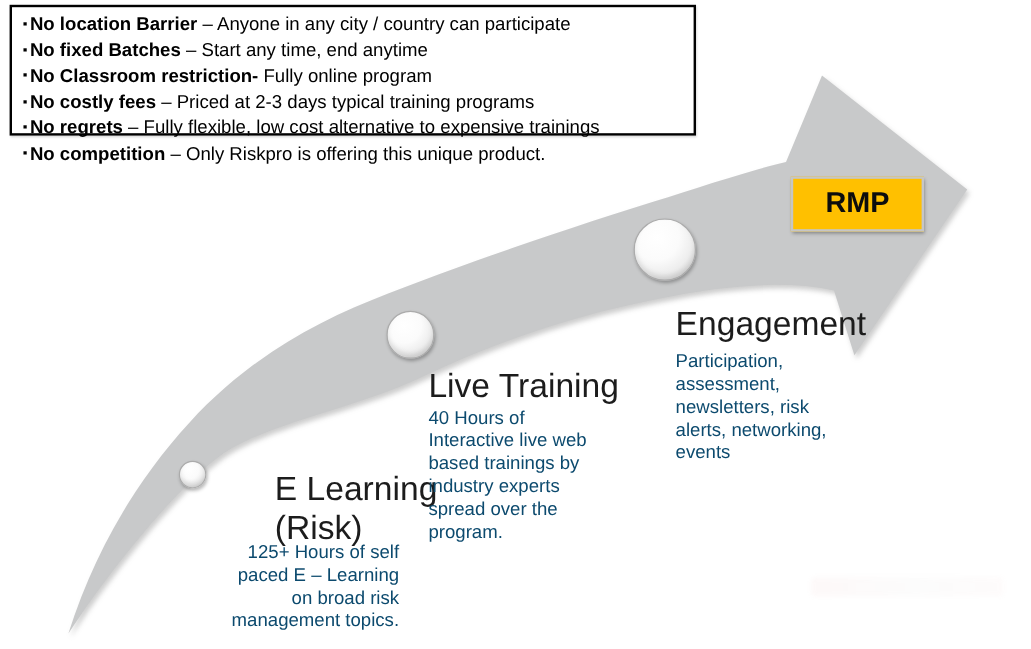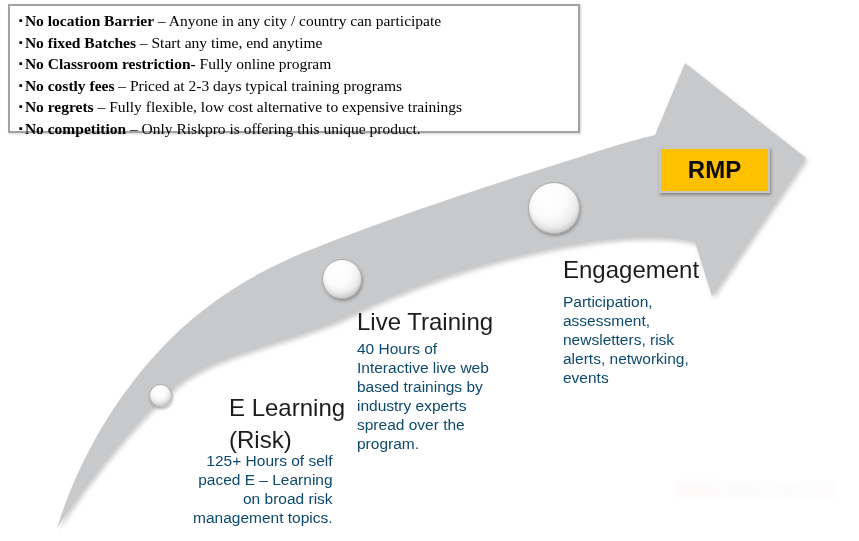--- a/index.html
+++ b/index.html
@@ -15,37 +15,36 @@
     position:absolute;border-radius:50%;
     background:radial-gradient(circle at 36% 30%, #ffffff 0%, #fbfbfb 40%, #ededed 65%, #d8d8d8 85%, #bdbdbd 100%);
     border:1px solid #ababab;
     box-shadow:1px 2px 3px rgba(0,0,0,.28), inset 0 -3px 4px rgba(0,0,0,.10);
   }
   .sphere.s0{left:149px;top:384px;width:21px;height:21px;}
   .sphere.s1{left:322px;top:259px;width:38px;height:38px;}
   .sphere.s2{left:528px;top:182px;width:50px;height:50px;}
   
   .intro{
-    position:absolute;left:8px;top:4px;width:572px;height:129px;box-sizing:border-box;
-    background:#ffffff;border:2px solid #a3a3a3;box-shadow:1px 1px 2px rgba(0,0,0,.18);
+    position:absolute;left:8px;top:4px;width:572px;height:109px;box-sizing:border-box;
+    background:#ffffff;border:2px solid #000000;box-shadow:1px 1px 2px rgba(0,0,0,.18);
     padding:5px 8px 0 9px;
-    font-family:Liberation Serif, serif;
   }
   .bullet{font-size:15.5px;line-height:19.5px;color:#000;white-space:nowrap;}
   .bullet .sq{font-size:11px;margin-right:2px;position:relative;top:-2px;}
   .bullet b{font-weight:bold;}
   
   .rmp{
     position:absolute;left:659px;top:147px;width:111px;height:46px;box-sizing:border-box;
     background:#ffc000;border:2px solid #c6c6c6;box-shadow:1px 2px 3px rgba(0,0,0,.35);
     color:#0d0d0d;font-weight:bold;font-size:24px;text-align:center;line-height:42px;
   }
   
   .ms-title{
-    position:absolute;font-size:24px;line-height:32px;color:#1c1c1c;white-space:pre-line;
+    position:absolute;font-size:28px;line-height:32px;color:#1c1c1c;white-space:pre-line;
   }
   .ms-body{
     position:absolute;font-size:15.5px;line-height:19px;color:#0c4a6e;white-space:pre-line;
   }
   .t0{left:193px;top:392px;margin-left:36px;}
   .b0{left:193px;top:451px;text-align:right;}
   .t1{left:357px;top:306px;}
   .b1{left:357px;top:339px;}
   .t2{left:563px;top:254px;}
   .b2{left:563px;top:292px;}

